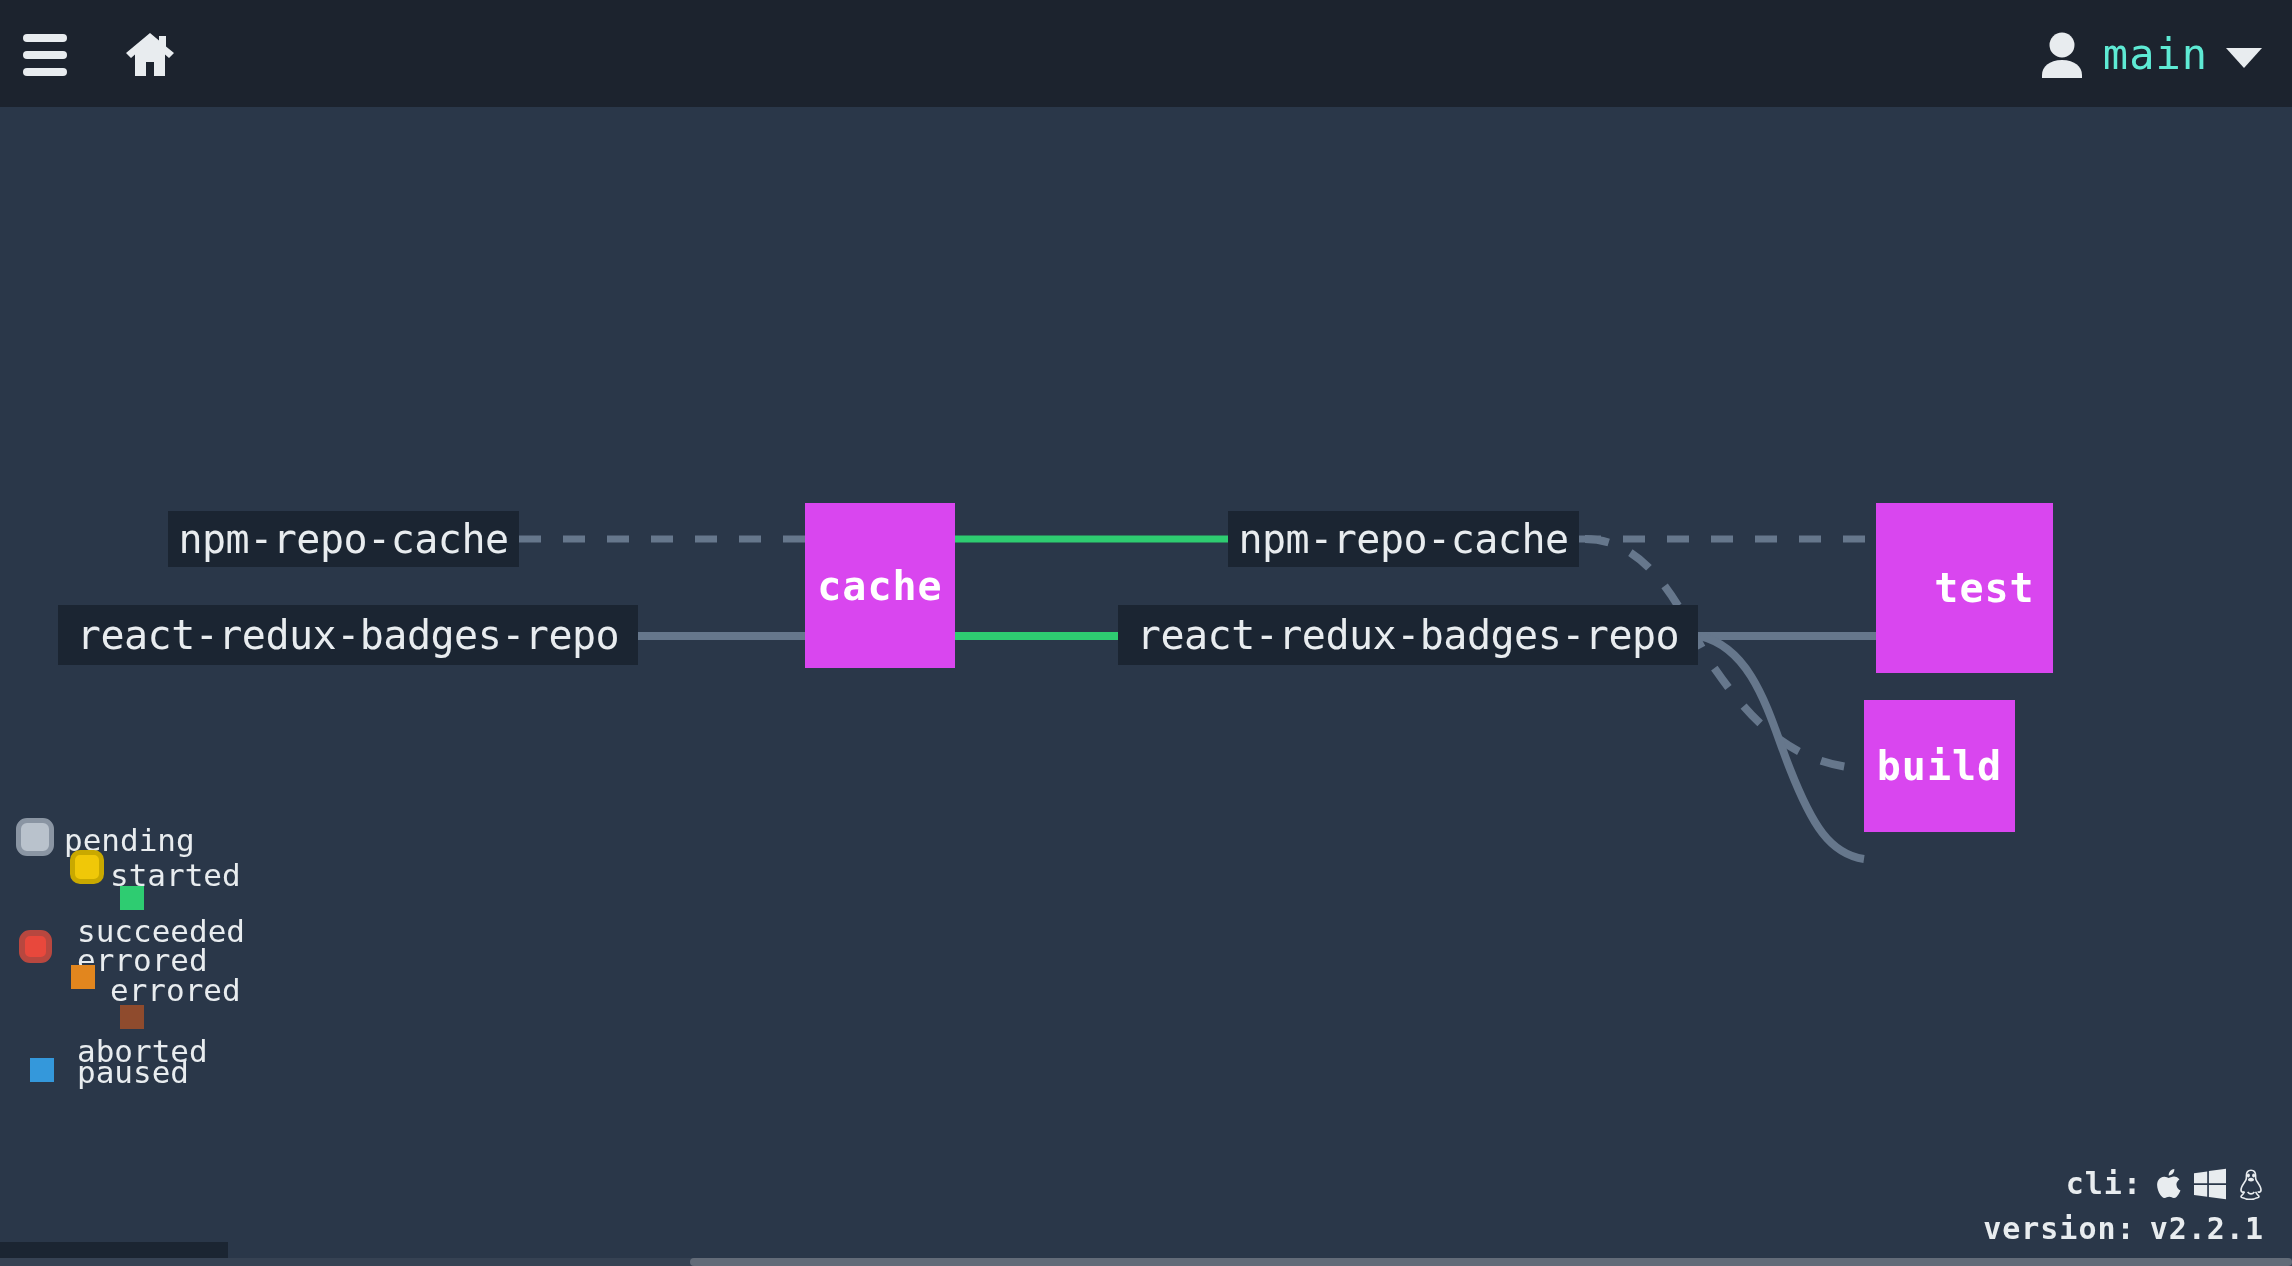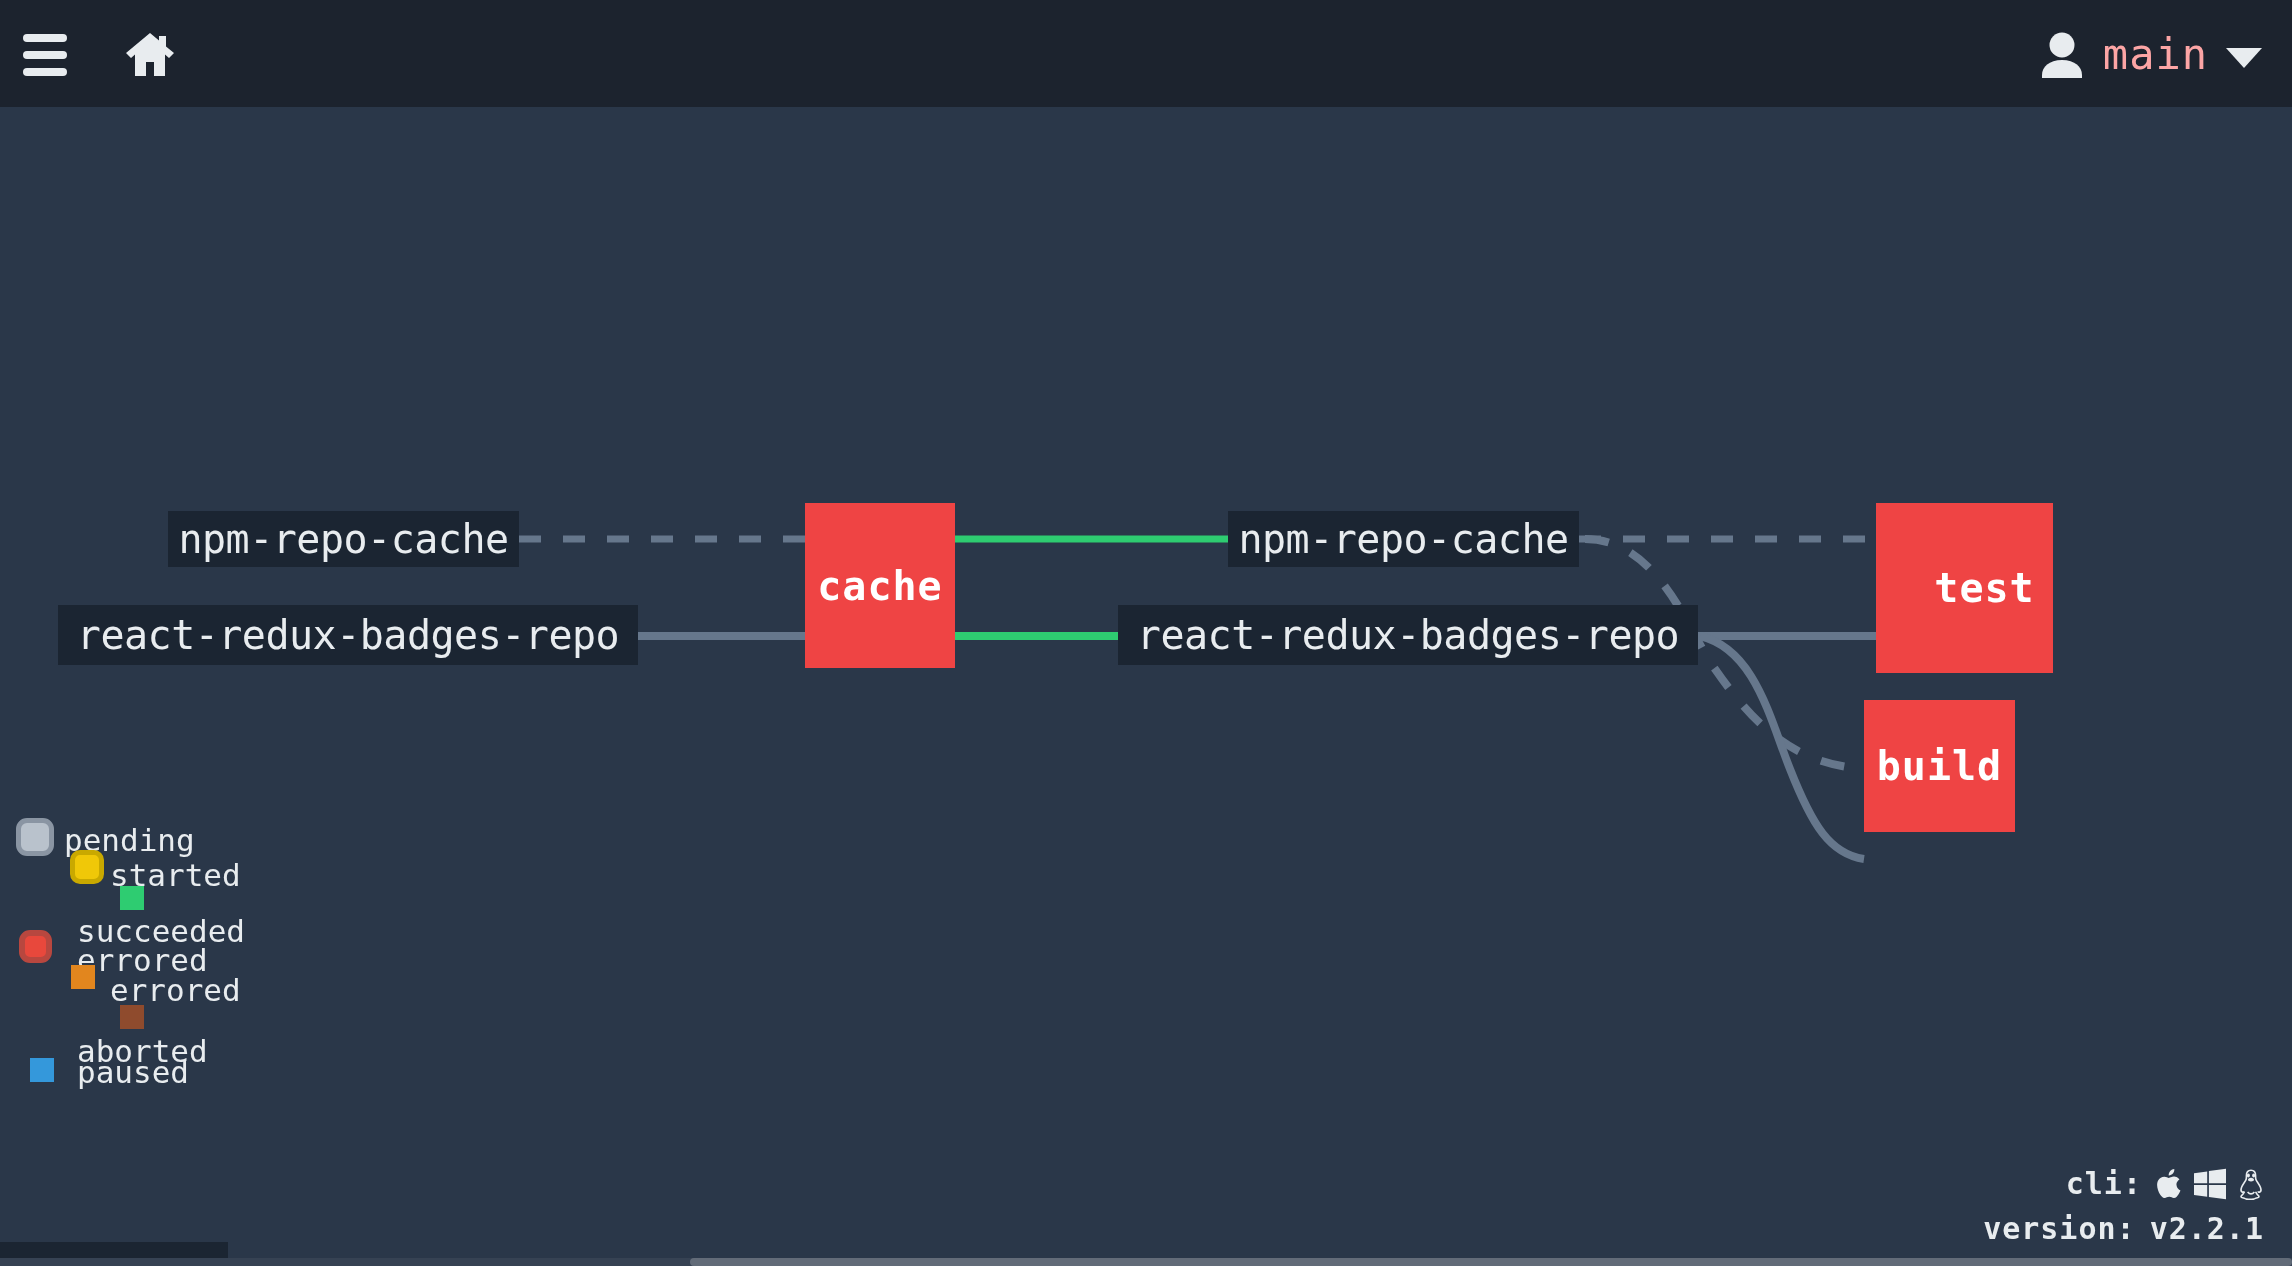--- a/index.html
+++ b/index.html
@@ -66,21 +66,21 @@
     position: absolute;
     right: 30px; top: 0;
     height: 109px;
     display: flex;
     align-items: center;
     gap: 18px;
     cursor: pointer;
   }
   .user-icon svg { display: block; }
   .user-name {
-    color: #fca5a5;
+    color: #5eead4;
     font-size: 42px;
     letter-spacing: 1px;
     font-family: "DejaVu Sans Mono", "Liberation Mono", monospace;
   }
   .caret {
     width: 0; height: 0;
     border-left: 18px solid transparent;
     border-right: 18px solid transparent;
     border-top: 20px solid #e8ecef;
     margin-top: 6px;
@@ -97,21 +97,21 @@
   #edges {
     position: absolute;
     left: 0; top: 0;
     width: 2292px;
     height: 1157px;
     pointer-events: none;
   }
 
   .node {
     position: absolute;
-    background: #ef4444;
+    background: #d946ef;
     display: flex;
     align-items: center;
     justify-content: center;
     cursor: pointer;
   }
   .node-label {
     color: #ffffff;
     font-size: 40px;
     font-weight: bold;
     letter-spacing: 1px;

